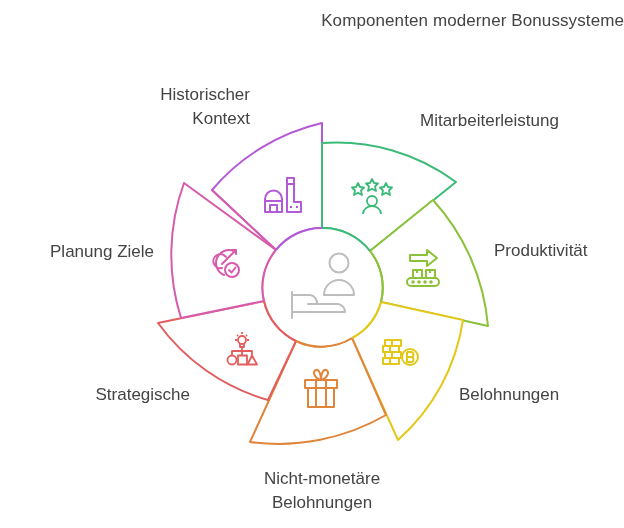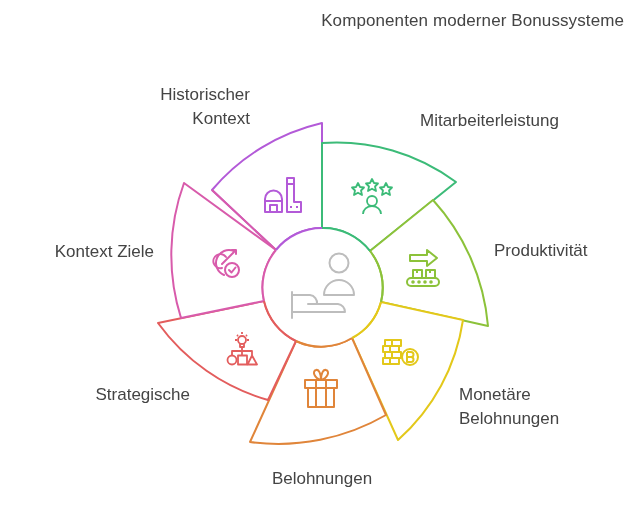--- a/index.html
+++ b/index.html
@@ -150,27 +150,27 @@
 
 <div class="label left" style="left: 400px; top: 109px; margin-left: 20px;">
   <span class="line">Mitarbeiterleistung</span>
 </div>
 
 <div class="label left" style="left: 494px; top: 239px; text-align: center;">
   <span class="line">Produktivität</span>
 </div>
 
 <div class="label left" style="left: 459px; top: 383px;">
-  <span class="line">Monetäre</span>
   <span class="line">Belohnungen</span>
 </div>
 
 <div class="label center" style="left: 222px; top: 467px; width: 200px;">
+  <span class="line">Nicht-monetäre</span>
   <span class="line">Belohnungen</span>
 </div>
 
 <div class="label right" style="left: 40px; top: 383px; width: 150px;">
   <span class="line">Strategische</span>
 </div>
 
 <div class="label right" style="left: 0px; top: 240px; width: 154px;">
-  <span class="line">Kontext Ziele</span>
+  <span class="line">Planung Ziele</span>
 </div>
 
 </body></html>

